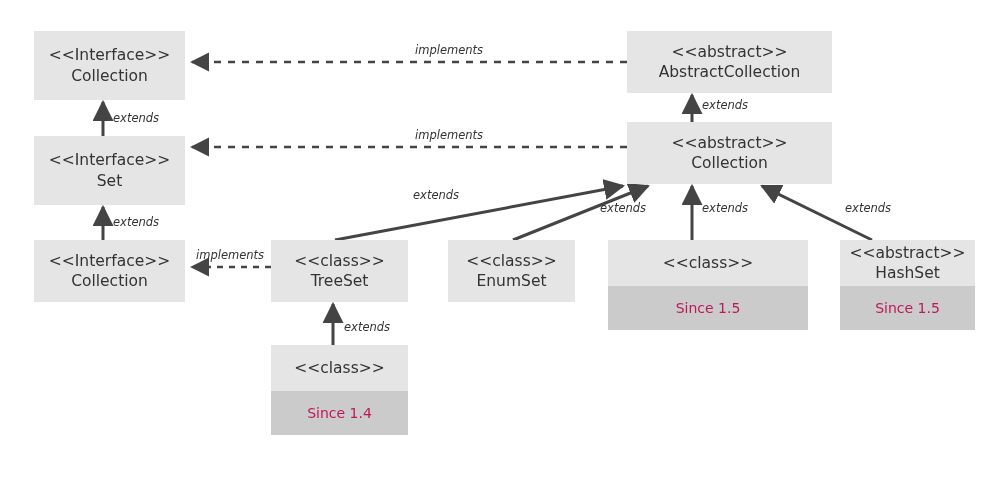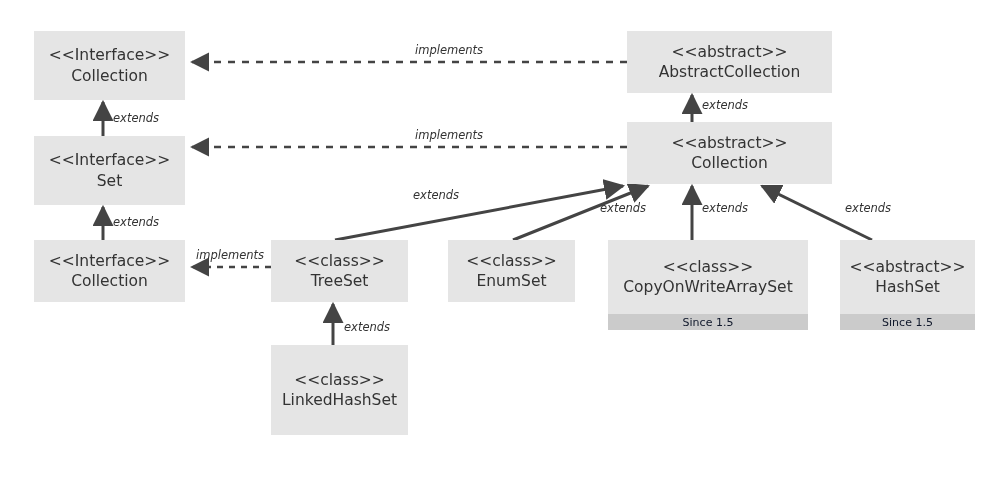--- a/index.html
+++ b/index.html
@@ -50,24 +50,24 @@
   .stereotype {
     display: block;
     white-space: nowrap;
   }
   .classname {
     display: block;
     white-space: nowrap;
   }
   .uml-since {
     flex: 0 0 auto;
-    height: 16px;
+    height: 44px;
     background: #cbcbcb;
-    color: #0f172a;
-    font-size: 11px;
+    color: #be185d;
+    font-size: 14px;
     display: flex;
     align-items: center;
     justify-content: center;
     white-space: nowrap;
   }
   .edge-label {
     position: absolute;
     color: #333333;
     font-size: 11.5px;
     white-space: nowrap;
@@ -138,35 +138,34 @@
   <div class="uml-box" style="left:271px; top:240px; width:137px; height:62px;">
     <div class="uml-box-title">
       <span class="stereotype">&lt;&lt;class&gt;&gt;</span>
       <span class="classname">TreeSet</span>
     </div>
   </div>
 
   <div class="uml-box" style="left:271px; top:345px; width:137px; height:90px;">
     <div class="uml-box-title">
       <span class="stereotype">&lt;&lt;class&gt;&gt;</span>
-      <span class="classname">LinkedHashSet</span>
-    </div>
+    </div>
+    <div class="uml-since">Since 1.4</div>
   </div>
 
   <div class="uml-box" style="left:448px; top:240px; width:127px; height:62px;">
     <div class="uml-box-title">
       <span class="stereotype">&lt;&lt;class&gt;&gt;</span>
       <span class="classname">EnumSet</span>
     </div>
   </div>
 
   <div class="uml-box" style="left:608px; top:240px; width:200px; height:90px;">
     <div class="uml-box-title">
       <span class="stereotype">&lt;&lt;class&gt;&gt;</span>
-      <span class="classname">CopyOnWriteArraySet</span>
     </div>
     <div class="uml-since">Since 1.5</div>
   </div>
 
   <div class="uml-box" style="left:840px; top:240px; width:135px; height:90px;">
     <div class="uml-box-title">
       <span class="stereotype">&lt;&lt;abstract&gt;&gt;</span>
       <span class="classname">HashSet</span>
     </div>
     <div class="uml-since">Since 1.5</div>

